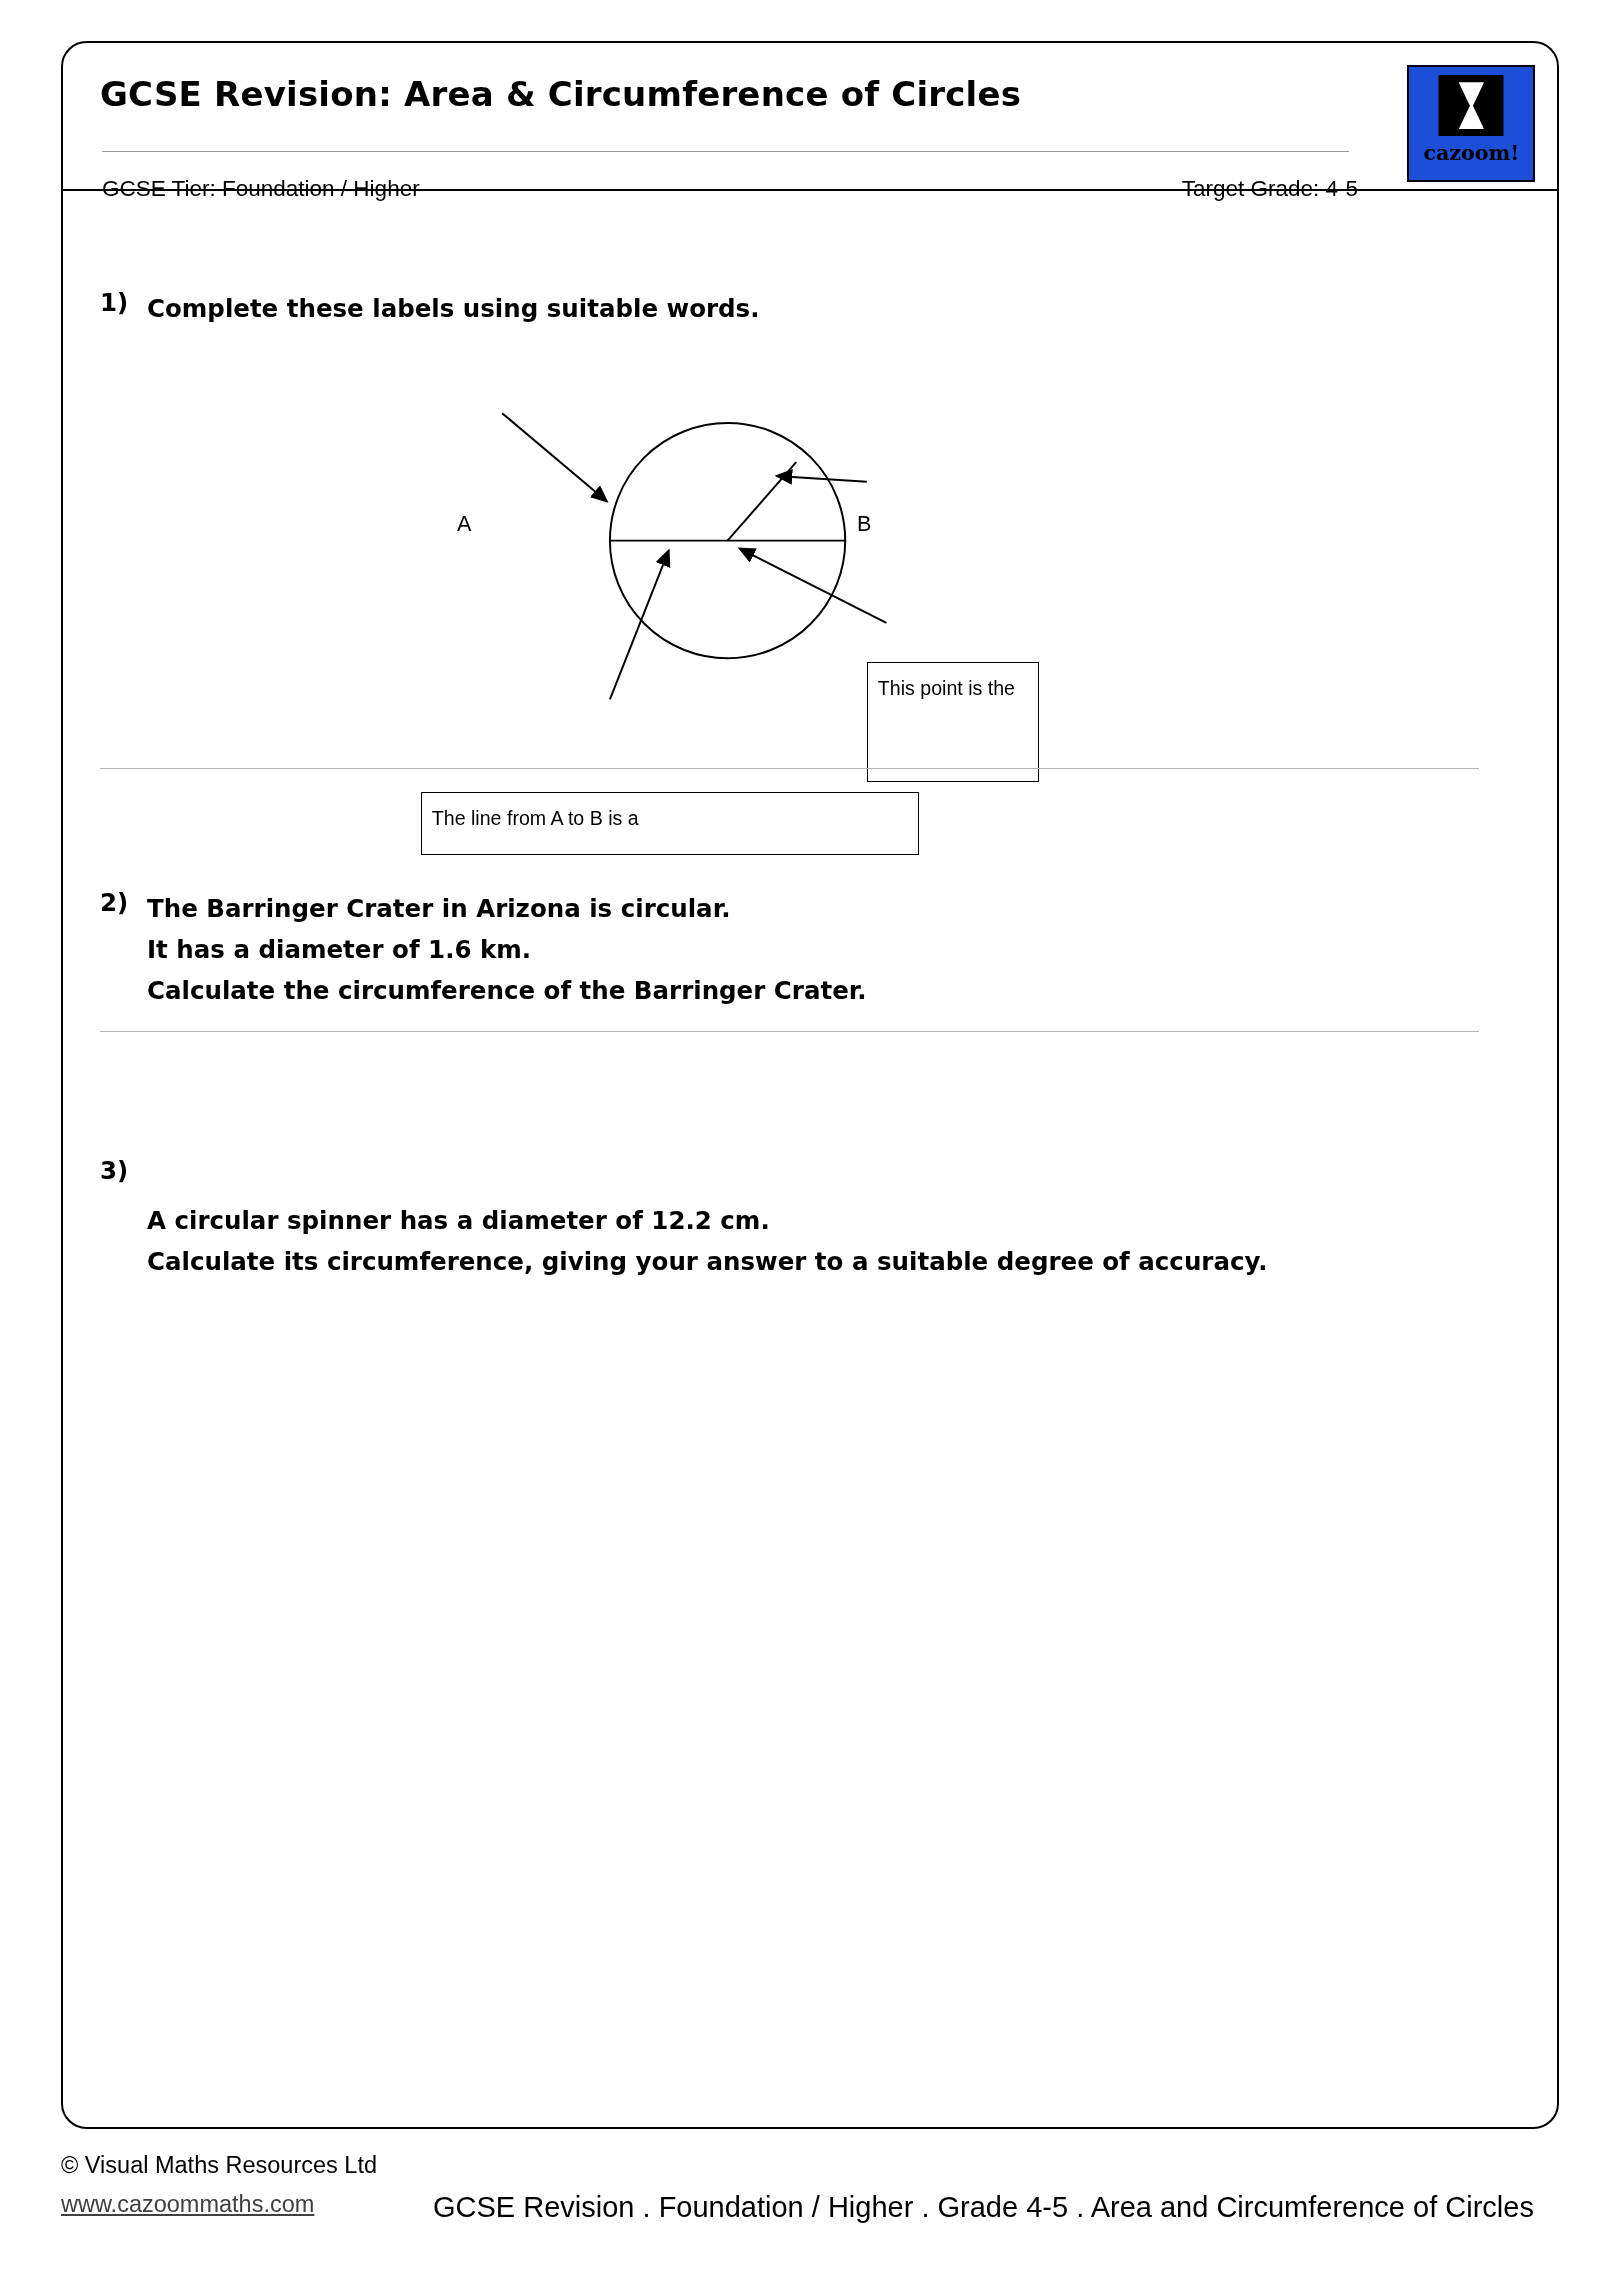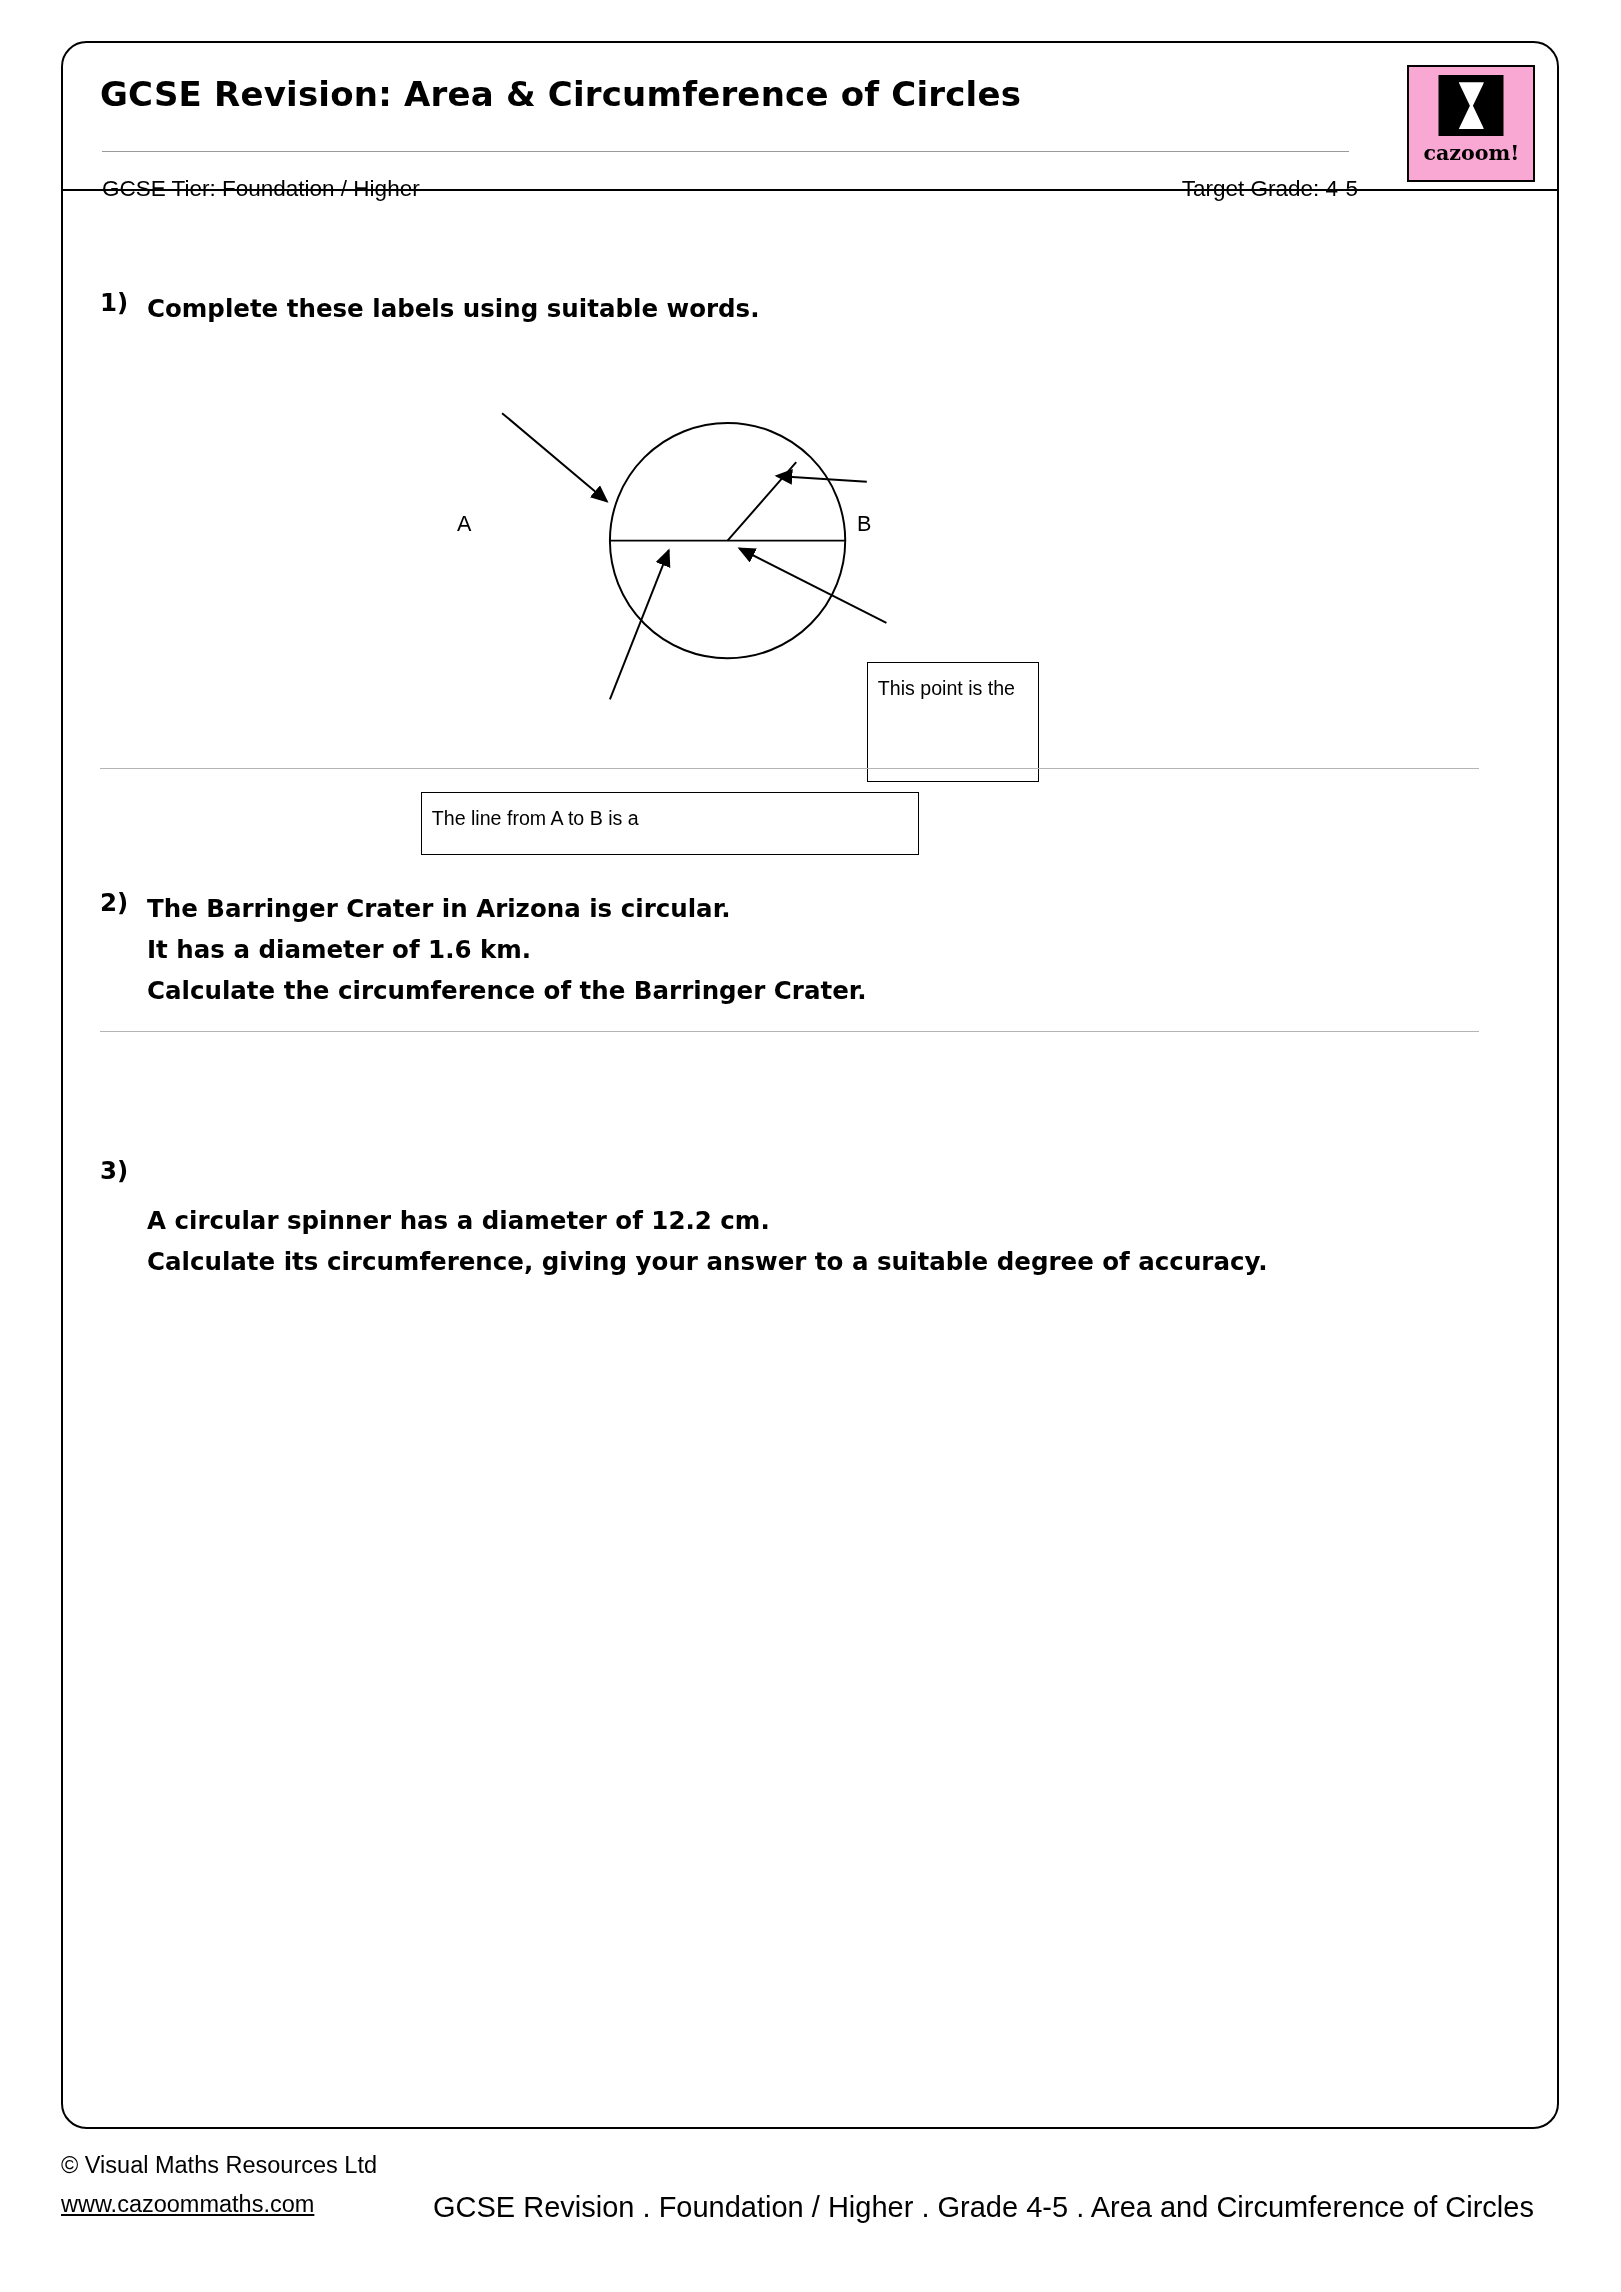--- a/index.html
+++ b/index.html
@@ -74,21 +74,21 @@
   }
   
   .logo {
     position: absolute;
     right: 21.6px;
     top: 21.6px;
     width: 128px;
     height: 117px;
     border: 2.9px solid #000;
     box-sizing: border-box;
-    background: #f9a8d4;
+    background: #1d4ed8;
   }
   .logo-mark {
     position: absolute;
     left: 50%;
     transform: translateX(-50%);
     top: 8.8px;
     width: 65px;
     height: 61px;
     background: #000;
   }
@@ -176,21 +176,21 @@
     left: 0;
     top: 0;
     font-size: 23.5px;
     white-space: nowrap;
   }
   .weblink {
     position: absolute;
     left: 0;
     top: 39px;
     font-size: 23.5px;
-    color: #000000;
+    color: #404040;
     text-decoration: underline;
     white-space: nowrap;
   }
   .footer-right {
     position: absolute;
     left: 372px;
     top: 39px;
     font-size: 29px;
     white-space: nowrap;
   }

